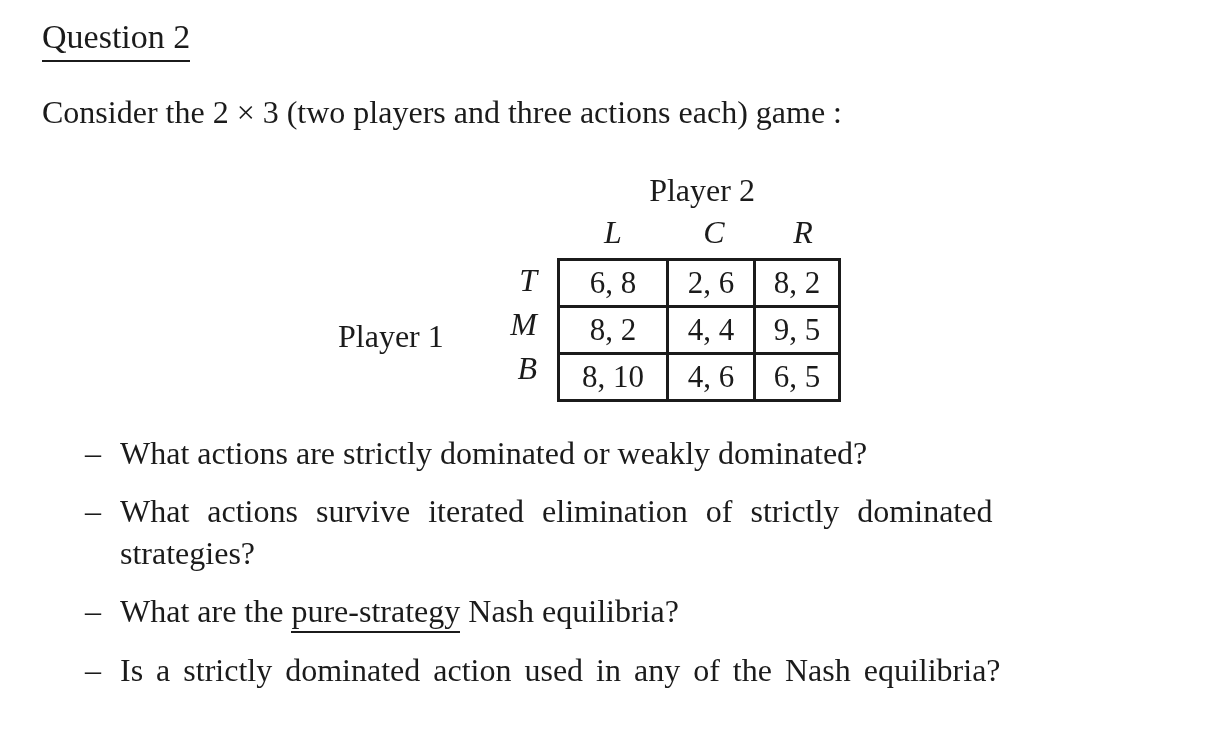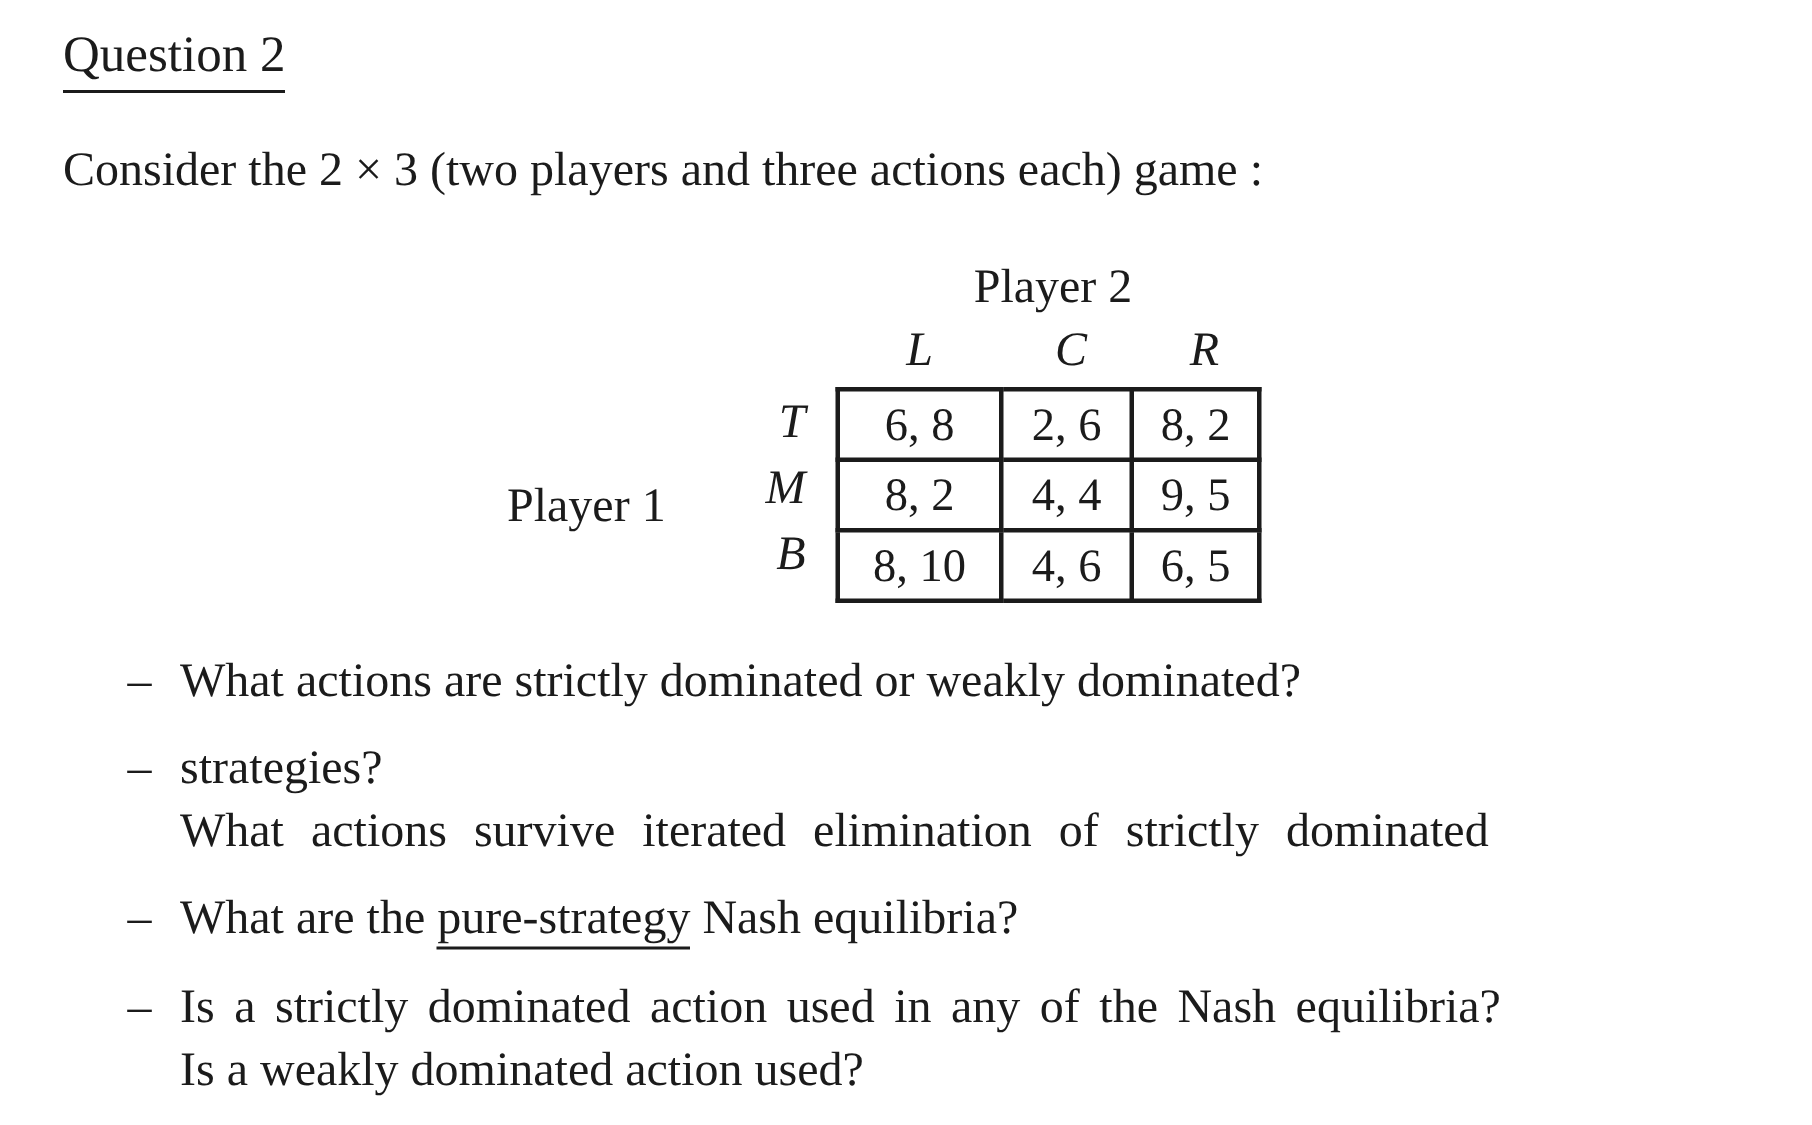--- a/index.html
+++ b/index.html
@@ -177,33 +177,32 @@
     <div class="qitem">
       <span class="qmark">–</span>
       <span class="qtext">
         <span class="qline">What actions are strictly dominated or weakly dominated?</span>
       </span>
     </div>
 
     <div class="qitem">
       <span class="qmark">–</span>
       <span class="qtext">
+        <span class="qline j1">What actions survive iterated elimination of strictly dominated</span>
         <span class="qline">strategies?</span>
-        <span class="qline j1">What actions survive iterated elimination of strictly dominated</span>
       </span>
     </div>
 
     <div class="qitem">
       <span class="qmark">–</span>
       <span class="qtext"><span>What are the </span><span class="u2">pure-strategy</span><span> Nash equilibria?</span></span>
     </div>
 
     <div class="qitem">
       <span class="qmark">–</span>
       <span class="qtext">
         <span class="qline j2">Is a strictly dominated action used in any of the Nash equilibria?</span>
-        <span class="qline">Is a weakly dominated action used?</span>
       </span>
     </div>
 
   </div>
 
 </div>
 
 </body></html>

